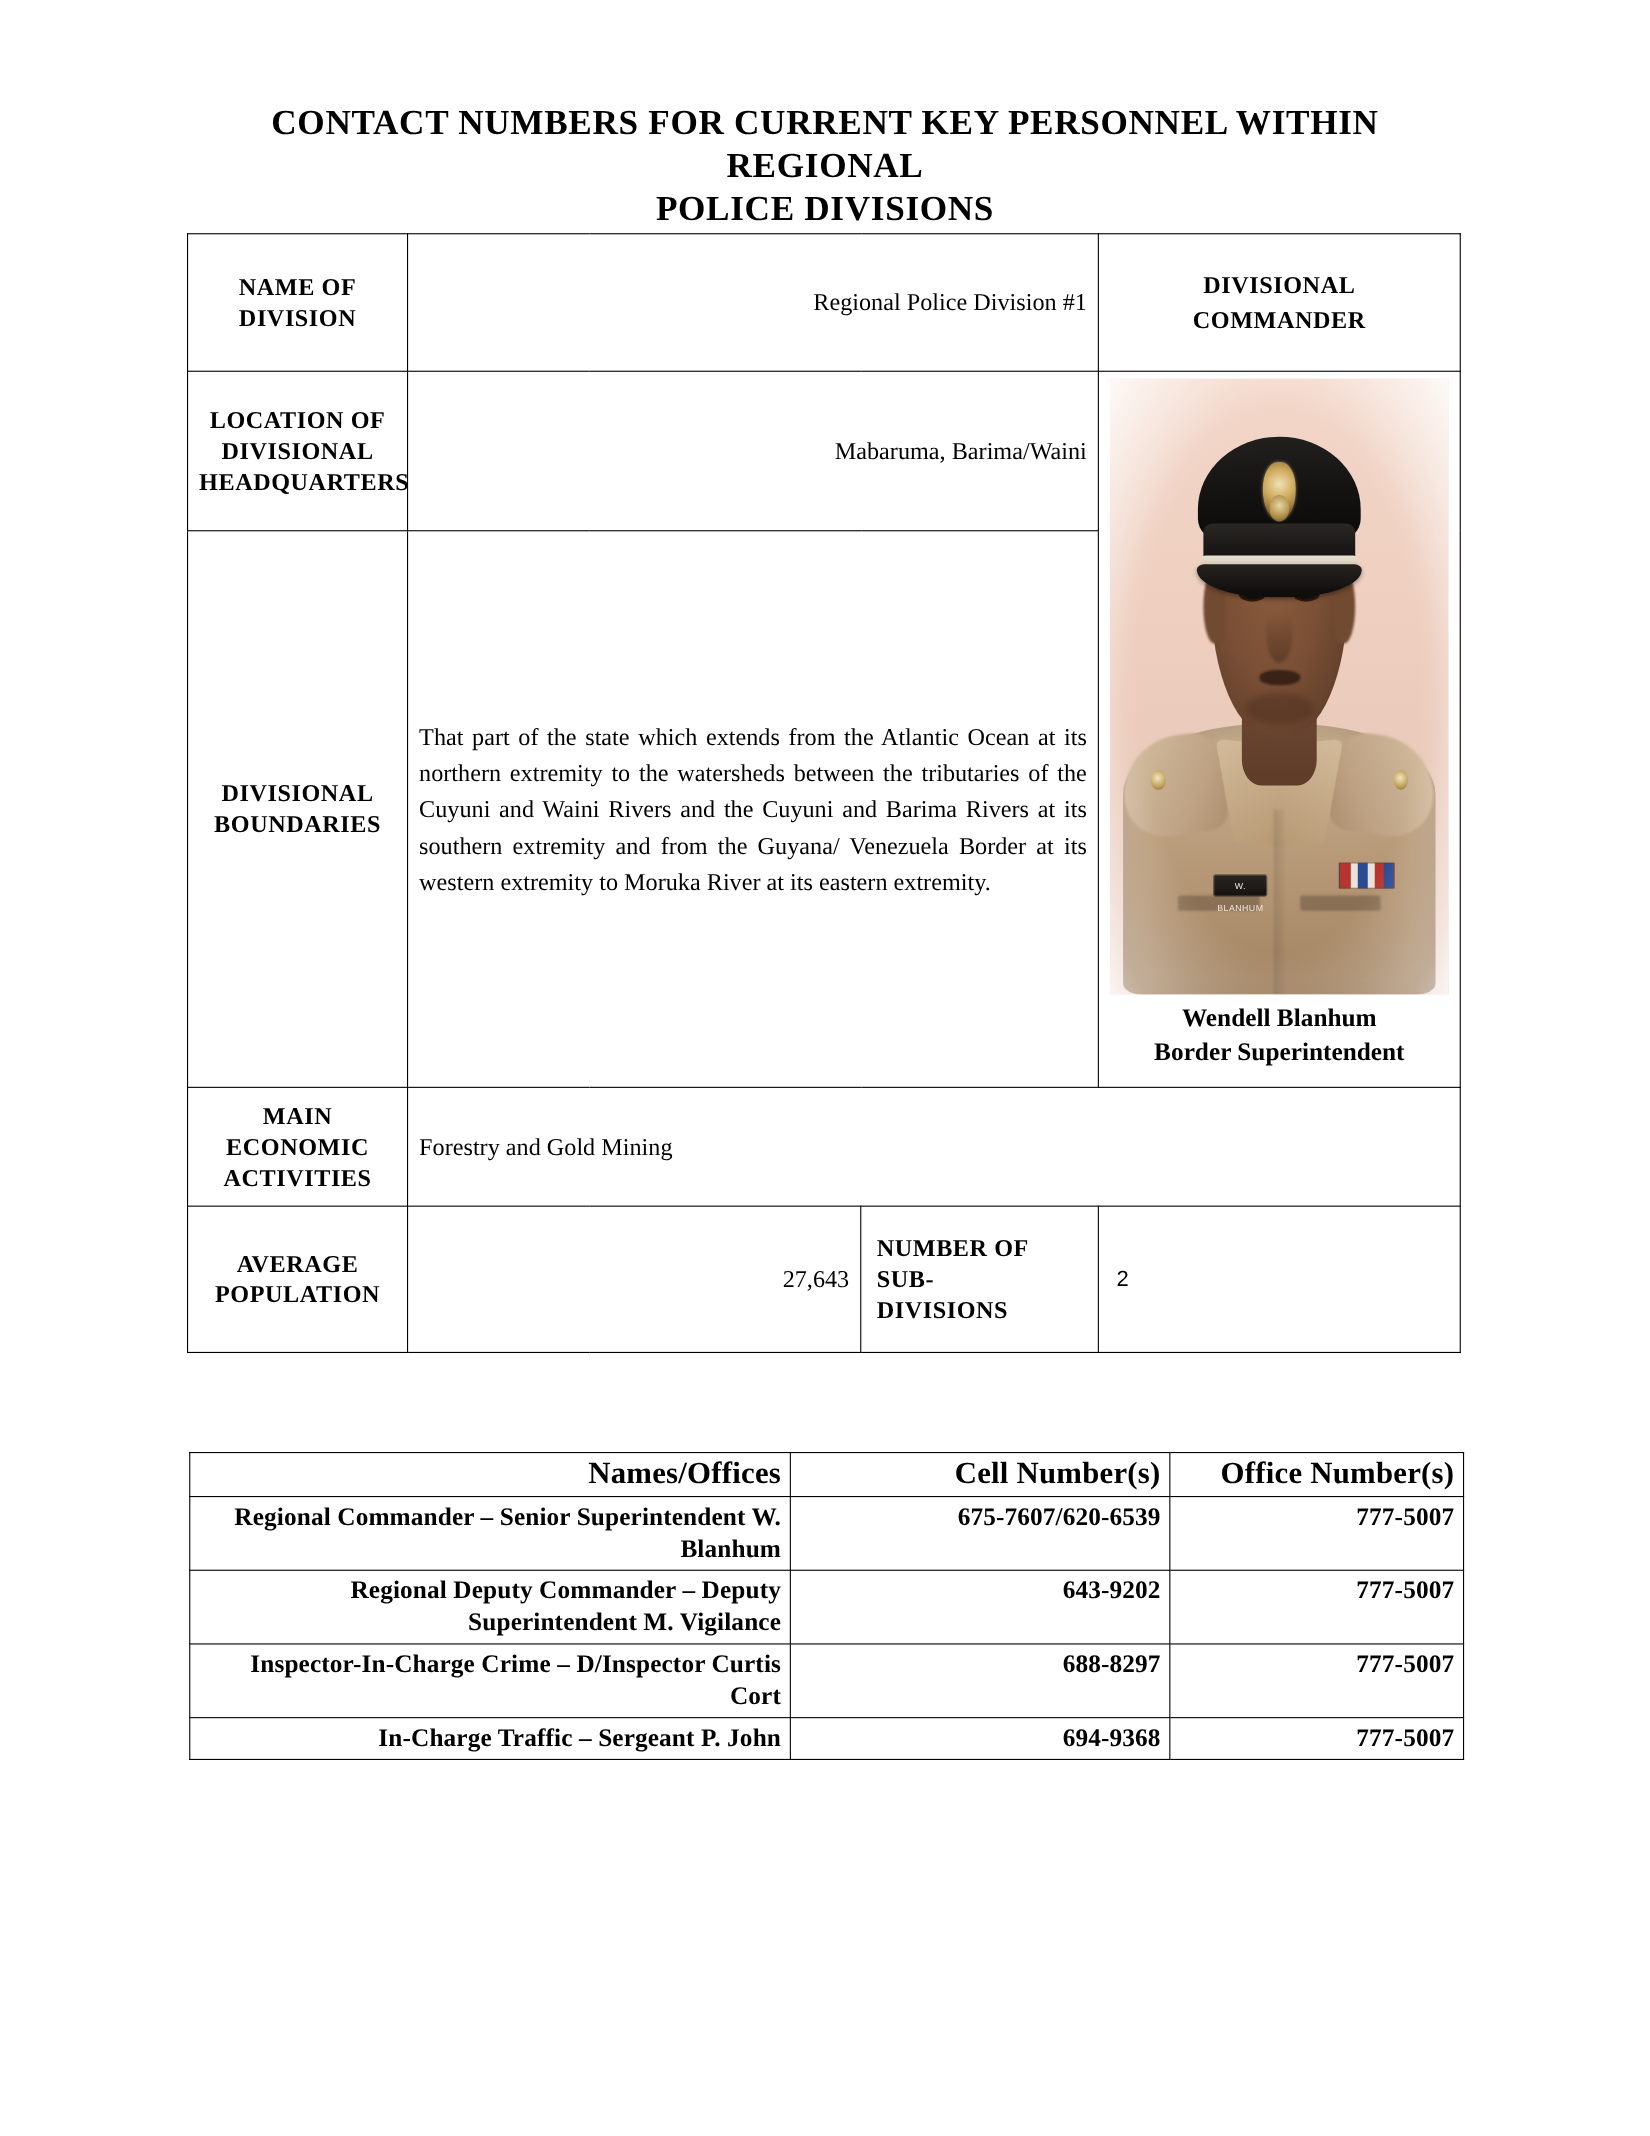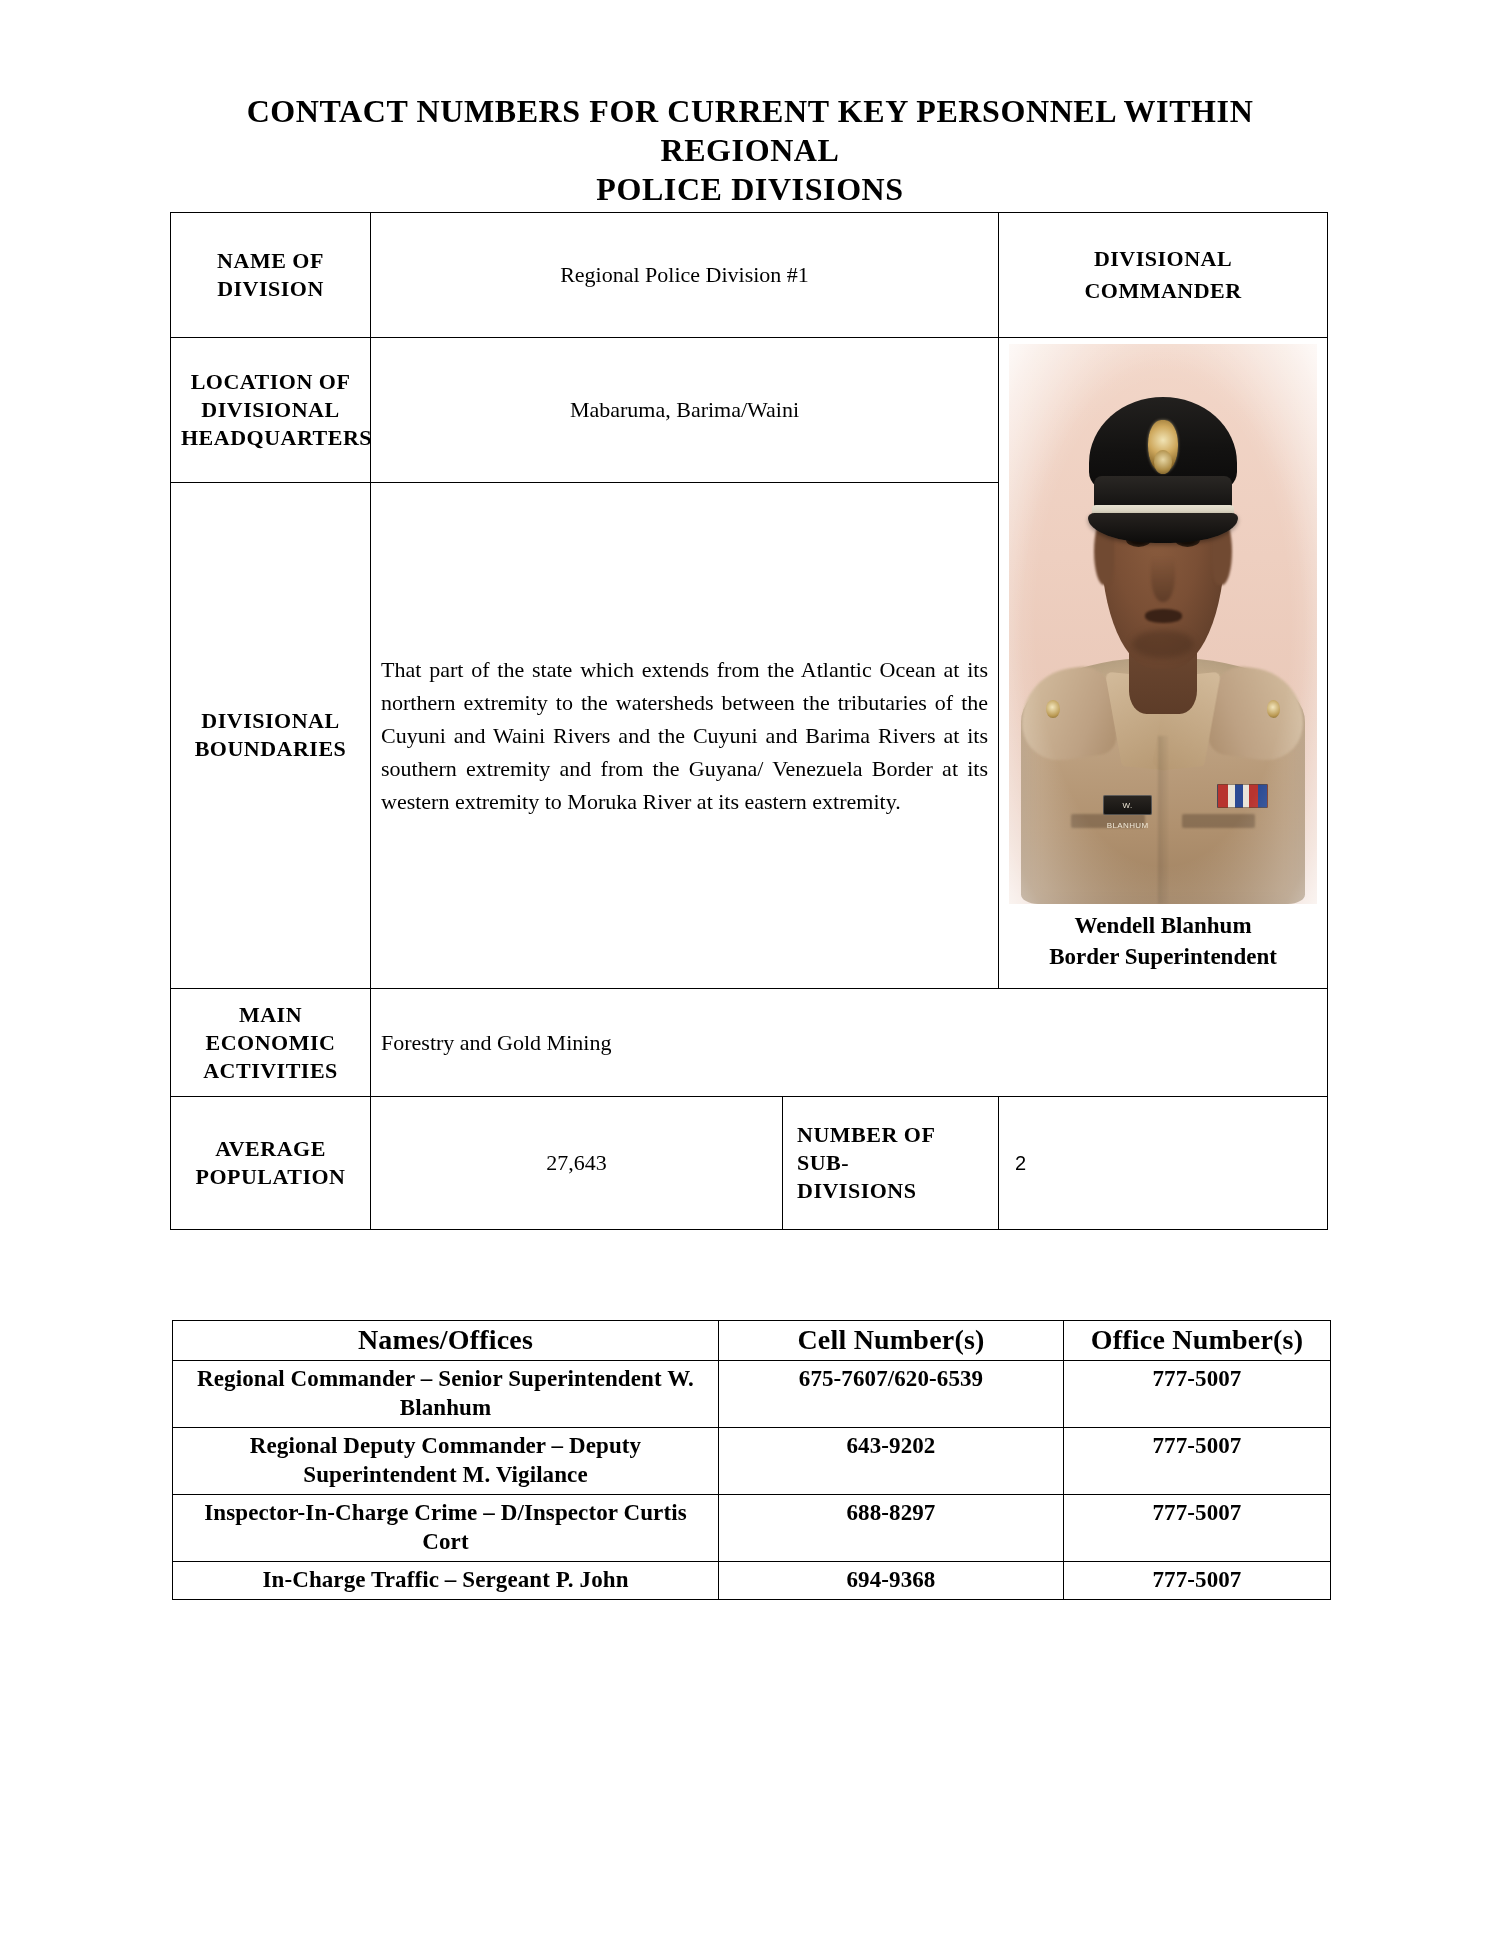--- a/index.html
+++ b/index.html
@@ -55,21 +55,21 @@
     font-size: 22px;
   }
   .lbl {
     font-weight: bold;
     text-align: center;
     font-size: 21px;
     line-height: 28px;
     letter-spacing: 0.5px;
   }
   .val {
-    text-align: center;
+    text-align: right;
     font-size: 23px;
   }
   .val-left {
     text-align: left;
     font-size: 23px;
     padding-left: 14px;
   }
   .boundaries-text {
     text-align: justify;
     font-size: 22.5px;
@@ -325,21 +325,21 @@
     position: absolute;
     left: 172px;
     top: 1320px;
     width: 1158px;
     border-collapse: collapse;
     table-layout: fixed;
     font-family: "Liberation Serif", "DejaVu Serif", serif;
   }
   .contacts-table th, .contacts-table td {
     border: 1.6px solid #000;
-    text-align: center;
+    text-align: right;
     vertical-align: top;
     padding: 3px 8px 5px 8px;
   }
   .contacts-table th {
     font-size: 28px;
     font-weight: bold;
     line-height: 34px;
     letter-spacing: 0.2px;
     padding-top: 2px;
     padding-bottom: 3px;

